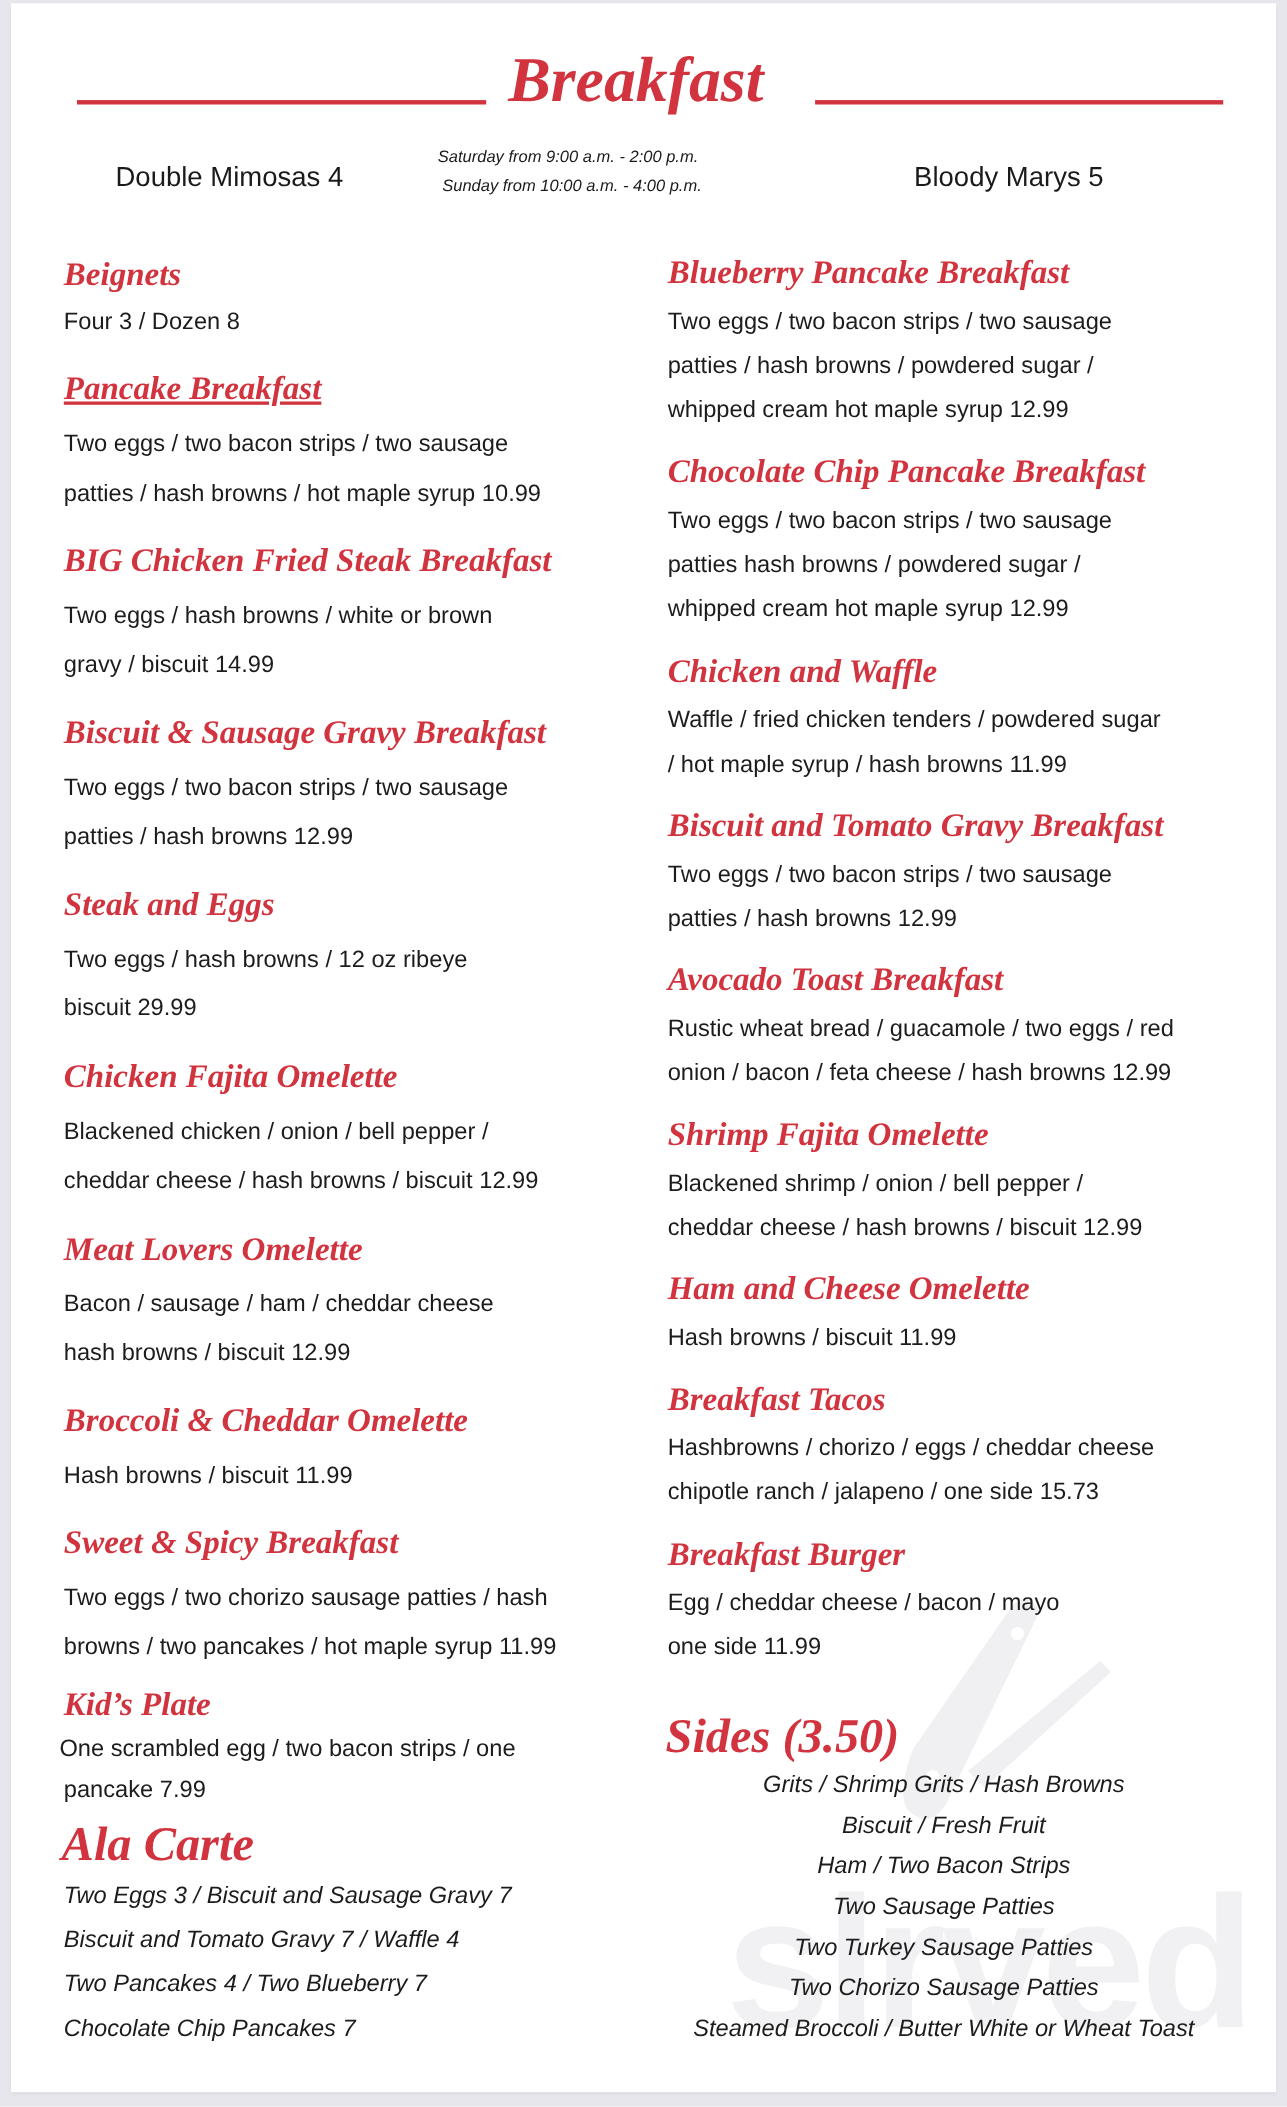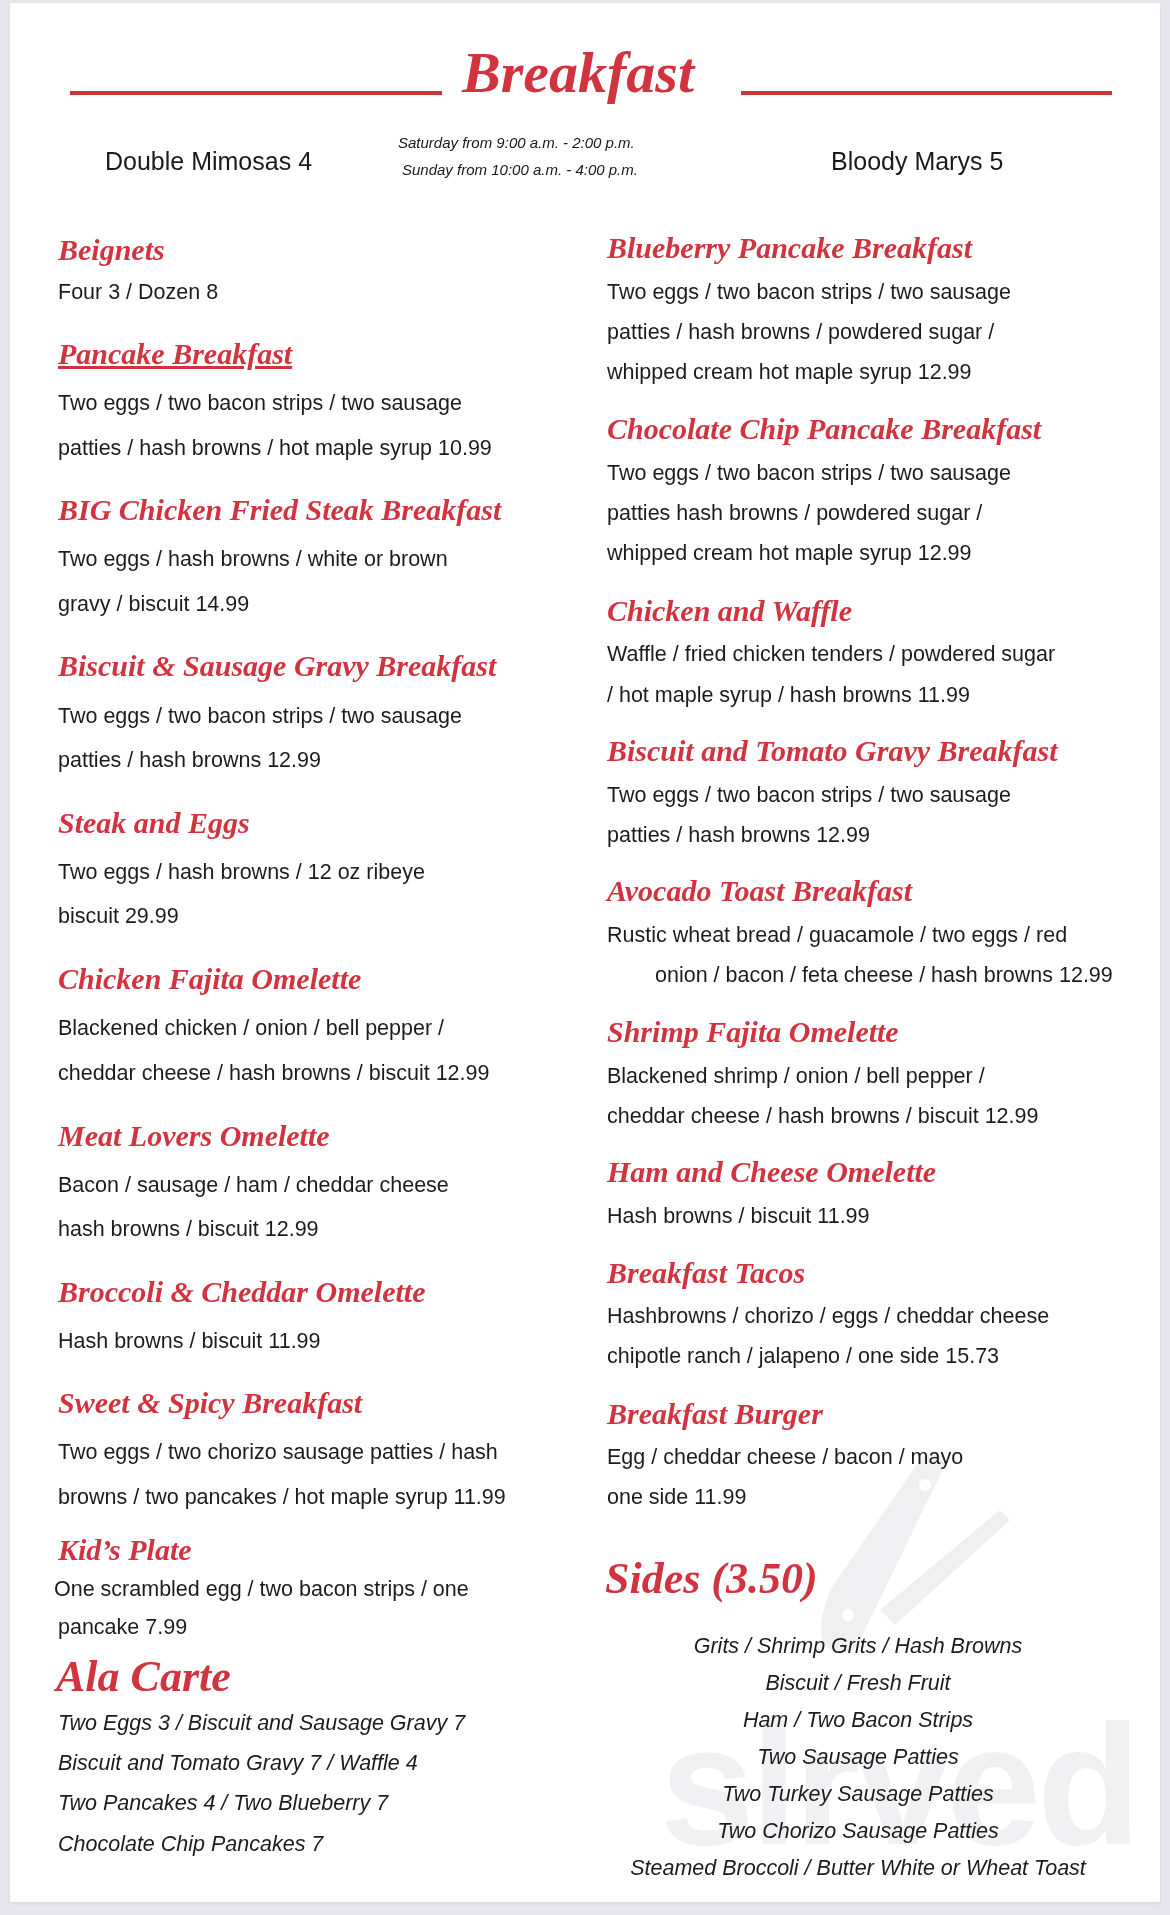--- a/index.html
+++ b/index.html
@@ -24,21 +24,21 @@
   .h {
     font-family:"Liberation Serif", serif; font-style:italic; font-weight:bold;
     color:#d1343f; font-size:30px; line-height:1;
   }
   .hbig {
     font-family:"Liberation Serif", serif; font-style:italic; font-weight:bold;
     color:#d1343f; font-size:44px; line-height:1;
   }
   .d { font-size:21.5px; color:#1c1c1c; line-height:1; }
   .it { font-size:21.5px; color:#1c1c1c; font-style:italic; line-height:1; }
-  .side { font-size:21.5px; color:#1c1c1c; font-style:italic; line-height:1; text-align:center; width:540px; left:588px;margin-top:24px; }
+  .side { font-size:21.5px; color:#1c1c1c; font-style:italic; line-height:1; text-align:center; width:540px; left:588px; }
   .wm-text {
     position:absolute; left:660px; top:1700px; font-size:170px; font-weight:bold;
     color:#f1f1f3; line-height:1; letter-spacing:-4px;
   }
   .wm-logo { position:absolute; left:770px; top:1440px; }
 </style>
 </head>
 <body>
 
 <div class="card"></div>
@@ -120,21 +120,21 @@
   <div class="abs h" style="left:607px; top:596px;">Chicken and Waffle</div>
   <div class="abs d" style="left:607px; top:644px;">Waffle / fried chicken tenders / powdered sugar</div>
   <div class="abs d" style="left:607px; top:685px;">/ hot maple syrup / hash browns    11.99</div>
 
   <div class="abs h" style="left:607px; top:736px;">Biscuit and Tomato Gravy Breakfast</div>
   <div class="abs d" style="left:607px; top:785px;">Two eggs / two bacon strips / two sausage</div>
   <div class="abs d" style="left:607px; top:825px;">patties / hash browns  12.99</div>
 
   <div class="abs h" style="left:607px; top:876px;">Avocado Toast Breakfast</div>
   <div class="abs d" style="left:607px; top:925px;">Rustic wheat bread / guacamole / two eggs / red</div>
-  <div class="abs d" style="left:607px; top:965px;margin-left:48px;">onion / bacon / feta cheese / hash browns   12.99</div>
+  <div class="abs d" style="left:607px; top:965px;">onion / bacon / feta cheese / hash browns   12.99</div>
 
   <div class="abs h" style="left:607px; top:1017px;">Shrimp Fajita Omelette</div>
   <div class="abs d" style="left:607px; top:1066px;">Blackened shrimp / onion / bell pepper /</div>
   <div class="abs d" style="left:607px; top:1106px;">cheddar cheese / hash browns / biscuit   12.99</div>
 
   <div class="abs h" style="left:607px; top:1157px;">Ham and Cheese Omelette</div>
   <div class="abs d" style="left:607px; top:1206px;">Hash browns / biscuit   11.99</div>
 
   <div class="abs h" style="left:607px; top:1258px;">Breakfast Tacos</div>
   <div class="abs d" style="left:607px; top:1306px;">Hashbrowns / chorizo / eggs / cheddar cheese</div>

